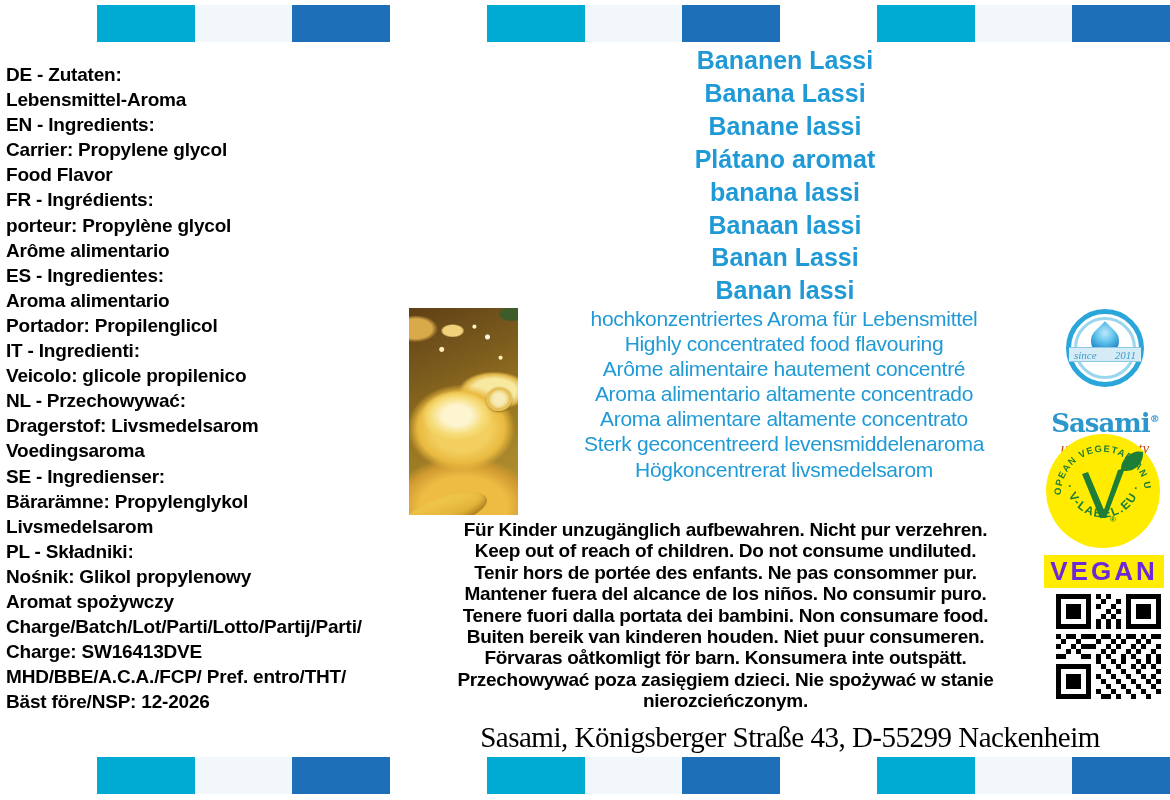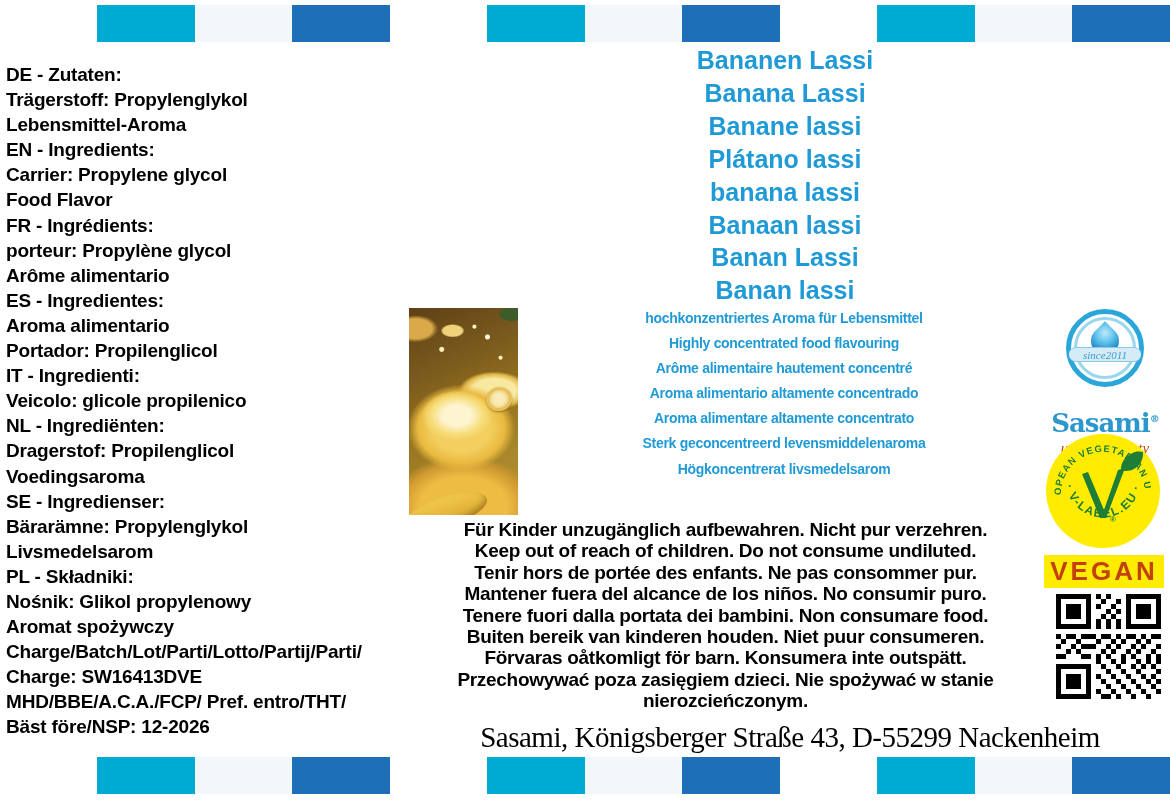--- a/index.html
+++ b/index.html
@@ -17,21 +17,21 @@
 
   
   .ingredients { position:absolute; left:6px; top:47px; width:404px;
     font-size:19px; font-weight:bold; color:#000; line-height:25.1px; letter-spacing:-0.2px;margin-top:15px; }
 
   
   .titles { position:absolute; left:520px; top:44px; width:530px; text-align:center;
     color:#1f9ad6; font-weight:bold; font-size:25px; line-height:32.9px; }
   
   .concentrate { position:absolute; left:518px; top:306px; width:532px; text-align:center;
-    color:#1f9ad6; font-weight:bold; font-size:14px; line-height:25.1px; letter-spacing:-0.3px; }
+    color:#1f9ad6; font-weight:normal; font-size:21px; line-height:25.1px; letter-spacing:-0.3px; }
   
   .warnings { position:absolute; left:403px; top:519px; width:645px; text-align:center;
     color:#000; font-weight:bold; font-size:19px; line-height:21.4px; letter-spacing:-0.3px; }
   
   .address { position:absolute; left:420px; top:721px; width:740px; text-align:center;
     font-family:"Liberation Serif", serif; font-size:29px; color:#000; letter-spacing:-0.5px; }
 
   
   .banana-art { position:absolute; left:409px; top:308px; width:109px; height:207px; overflow:hidden;
     background:
@@ -59,80 +59,79 @@
   .sasami-logo { position:absolute; left:1048px; top:309px; width:114px; text-align:center; }
   .logo-rings { position:relative; width:78px; height:78px; margin:0 auto; border-radius:50%;
     border:5px solid #2ba6da; }
   .logo-rings::before { content:""; position:absolute; inset:3px; border-radius:50%;
     border:3px solid #9ad7ef; }
   .logo-drop { position:absolute; left:50%; top:13px; width:28px; height:28px; margin-left:-14px;
     transform:rotate(45deg); border-radius:0 50% 50% 50%;
     background:radial-gradient(circle at 30% 30%, #bfe9fa 0%, #5cc0ea 35%, #1a7fc2 70%, #0b5a9e 100%); }
   .logo-ribbon { position:absolute; left:-2px; right:-2px; top:33px; height:15px;
     background:#d5ecf7; border-top:1px solid #8cc9e6; border-bottom:1px solid #8cc9e6;
-    display:flex; justify-content:space-between; align-items:center; padding:0 14px;
-    font-family:"Liberation Serif", serif; font-style:italic; font-size:11px; color:#3a9ccc;border-radius:7px; }
+    display:flex; justify-content:space-between; align-items:center; padding:0 5px;
+    font-family:"Liberation Serif", serif; font-style:italic; font-size:11px; color:#3a9ccc; }
   .logo-word { margin-top:19px; font-family:"DejaVu Serif", serif; font-weight:bold;
     font-size:26px; color:#2c97cd; letter-spacing:-1px; line-height:26px; }
   .logo-word sup { font-size:10px; vertical-align:super; }
   .logo-tagline { font-family:"Liberation Serif", serif; font-style:italic;
     font-size:15px; color:#c2410c; margin-top:4px; }
 
   
   .vlabel { position:absolute; left:1042px; top:432px; width:122px; height:120px; }
   .vegan-box { position:absolute; left:1044px; top:555px; width:120px; height:33px;
-    background:#ffec00; color:#c2410c; font-weight:bold; font-size:26px; letter-spacing:3px;
+    background:#ffec00; color:#6d28d9; font-weight:bold; font-size:26px; letter-spacing:3px;
     text-align:center; line-height:33px; }
 
   
   .qr { position:absolute; left:1056px; top:594px; width:105px; height:105px; background:#fff; }
 </style>
 </head>
 <body>
 
 <div class="label">
 
   <div class="band top"></div>
   <div class="band bottom"></div>
 
   <div class="ingredients">
     <div>DE - Zutaten:</div>
-    <div>Trägerstoff: Propylenglykol</div>
     <div>Lebensmittel-Aroma</div>
     <div>EN - Ingredients:</div>
     <div>Carrier: Propylene glycol</div>
     <div>Food Flavor</div>
     <div>FR - Ingrédients:</div>
     <div>porteur: Propylène glycol</div>
     <div>Arôme alimentario</div>
     <div>ES - Ingredientes:</div>
     <div>Aroma alimentario</div>
     <div>Portador: Propilenglicol</div>
     <div>IT - Ingredienti:</div>
     <div>Veicolo: glicole propilenico</div>
-    <div>NL - Ingrediënten:</div>
-    <div>Dragerstof: Propilenglicol</div>
+    <div>NL - Przechowywać:</div>
+    <div>Dragerstof: Livsmedelsarom</div>
     <div>Voedingsaroma</div>
     <div>SE - Ingredienser:</div>
     <div>Bärarämne: Propylenglykol</div>
     <div>Livsmedelsarom</div>
     <div>PL - Składniki:</div>
     <div>Nośnik: Glikol propylenowy</div>
     <div>Aromat spożywczy</div>
     <div>Charge/Batch/Lot/Parti/Lotto/Partij/Parti/</div>
     <div>Charge: SW16413DVE</div>
     <div>MHD/BBE/A.C.A./FCP/ Pref. entro/THT/</div>
     <div>Bäst före/NSP: 12-2026</div>
   </div>
 
   <div class="titles">
     <div>Bananen Lassi</div>
     <div>Banana Lassi</div>
     <div>Banane lassi</div>
-    <div>Plátano lassi</div>
+    <div>Plátano aromat</div>
     <div>banana lassi</div>
     <div>Banaan lassi</div>
     <div>Banan Lassi</div>
     <div>Banan lassi</div>
   </div>
 
   <div class="banana-art">
     <div class="slice"></div>
     <div class="crescent"></div>
   </div>

